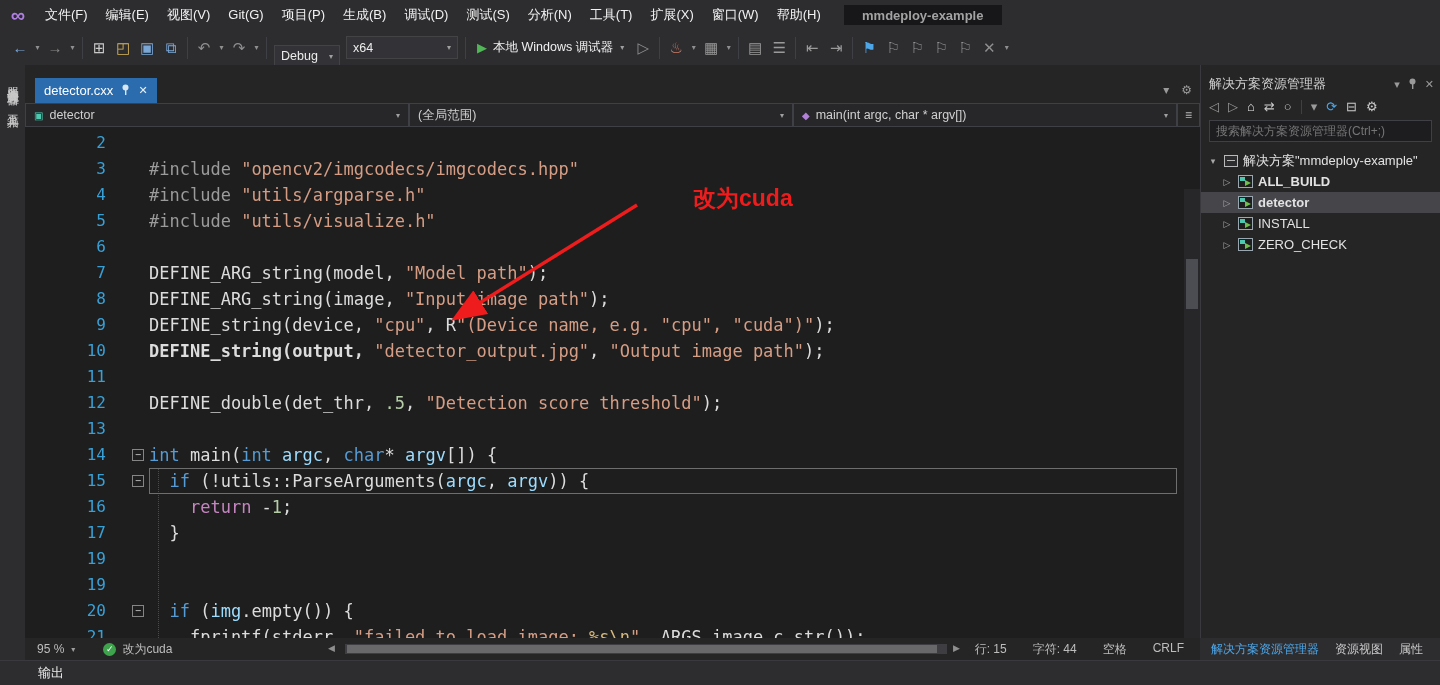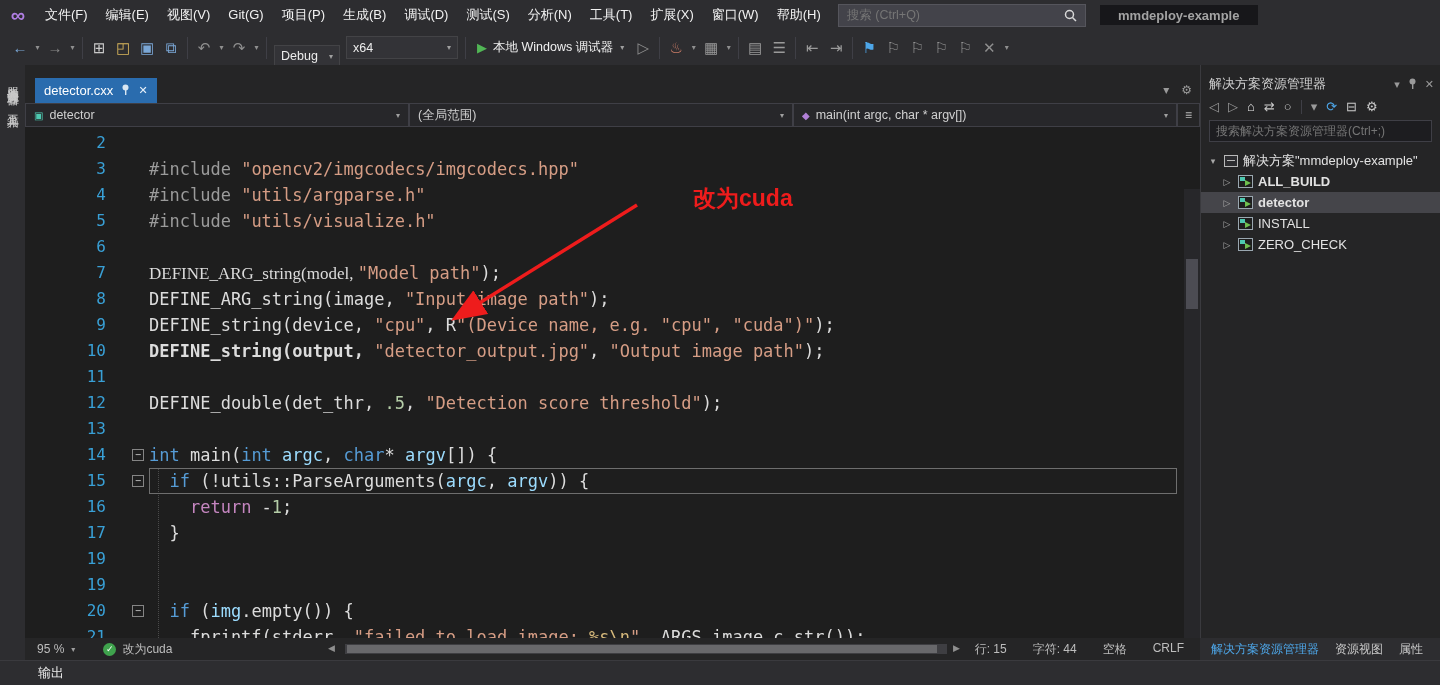--- a/index.html
+++ b/index.html
@@ -113,27 +113,20 @@
         <div class="menu-item">项目(P)</div>
         <div class="menu-item">生成(B)</div>
         <div class="menu-item">调试(D)</div>
         <div class="menu-item">测试(S)</div>
         <div class="menu-item">分析(N)</div>
         <div class="menu-item">工具(T)</div>
         <div class="menu-item">扩展(X)</div>
         <div class="menu-item">窗口(W)</div>
         <div class="menu-item">帮助(H)</div>
       </div>
-    <div id="search-box">
-      <input placeholder="搜索 (Ctrl+Q)" style="">
-      <svg width="13" height="13">
-        <circle cx="5.5" cy="5.5" r="4" stroke="#d8d8d8" fill="none" stroke-width="1.5"></circle>
-        <line x1="8.5" y1="8.5" x2="12" y2="12" stroke="#d8d8d8" stroke-width="1.5"></line>
-      </svg>
-    </div>
     <div id="win-title">mmdeploy-example</div>
   </div>
 
   <div id="toolbar" class="abs">
     <div id="toolbar-items" style="display:flex;align-items:center">
         <div class="tb-icon" style="color: rgb(122, 167, 214);">←</div>
         <div class="tb-dd">▾</div>
         <div class="tb-icon" style="color: rgb(138, 138, 138);">→</div>
         <div class="tb-dd">▾</div>
         <div class="tb-sep"></div>
@@ -248,21 +241,21 @@
             <div class="ct"><span style="color: rgb(155, 155, 155);">#include</span><span style="color: rgb(220, 220, 220);"> </span><span style="color: rgb(214, 157, 133);">"utils/visualize.h"</span></div>
           </div>
           <div class="cl">
             <div class="ln" style="color: rgb(57, 160, 214);">6</div>
             <div class="fm"></div>
             <div class="ct"></div>
           </div>
           <div class="cl">
             <div class="ln" style="color: rgb(57, 160, 214);">7</div>
             <div class="fm"></div>
-            <div class="ct"><span style="color: rgb(220, 220, 220); font-family: Liberation Serif, serif;">DEFINE_ARG_string(model, </span><span style="color: rgb(214, 157, 133);">"Model path"</span><span style="color: rgb(220, 220, 220);">);</span></div>
+            <div class="ct"><span style="color: rgb(220, 220, 220);">DEFINE_ARG_string(model, </span><span style="color: rgb(214, 157, 133);">"Model path"</span><span style="color: rgb(220, 220, 220);">);</span></div>
           </div>
           <div class="cl">
             <div class="ln" style="color: rgb(57, 160, 214);">8</div>
             <div class="fm"></div>
             <div class="ct"><span style="color: rgb(220, 220, 220);">DEFINE_ARG_string(image, </span><span style="color: rgb(214, 157, 133);">"Input image path"</span><span style="color: rgb(220, 220, 220);">);</span></div>
           </div>
           <div class="cl">
             <div class="ln" style="color: rgb(57, 160, 214);">9</div>
             <div class="fm"></div>
             <div class="ct"><span style="color: rgb(220, 220, 220);">DEFINE_string(device, </span><span style="color: rgb(214, 157, 133);">"cpu"</span><span style="color: rgb(220, 220, 220);">, R</span><span style="color: rgb(214, 157, 133);">"(Device name, e.g. "cpu", "cuda")"</span><span style="color: rgb(220, 220, 220);">);</span></div>

